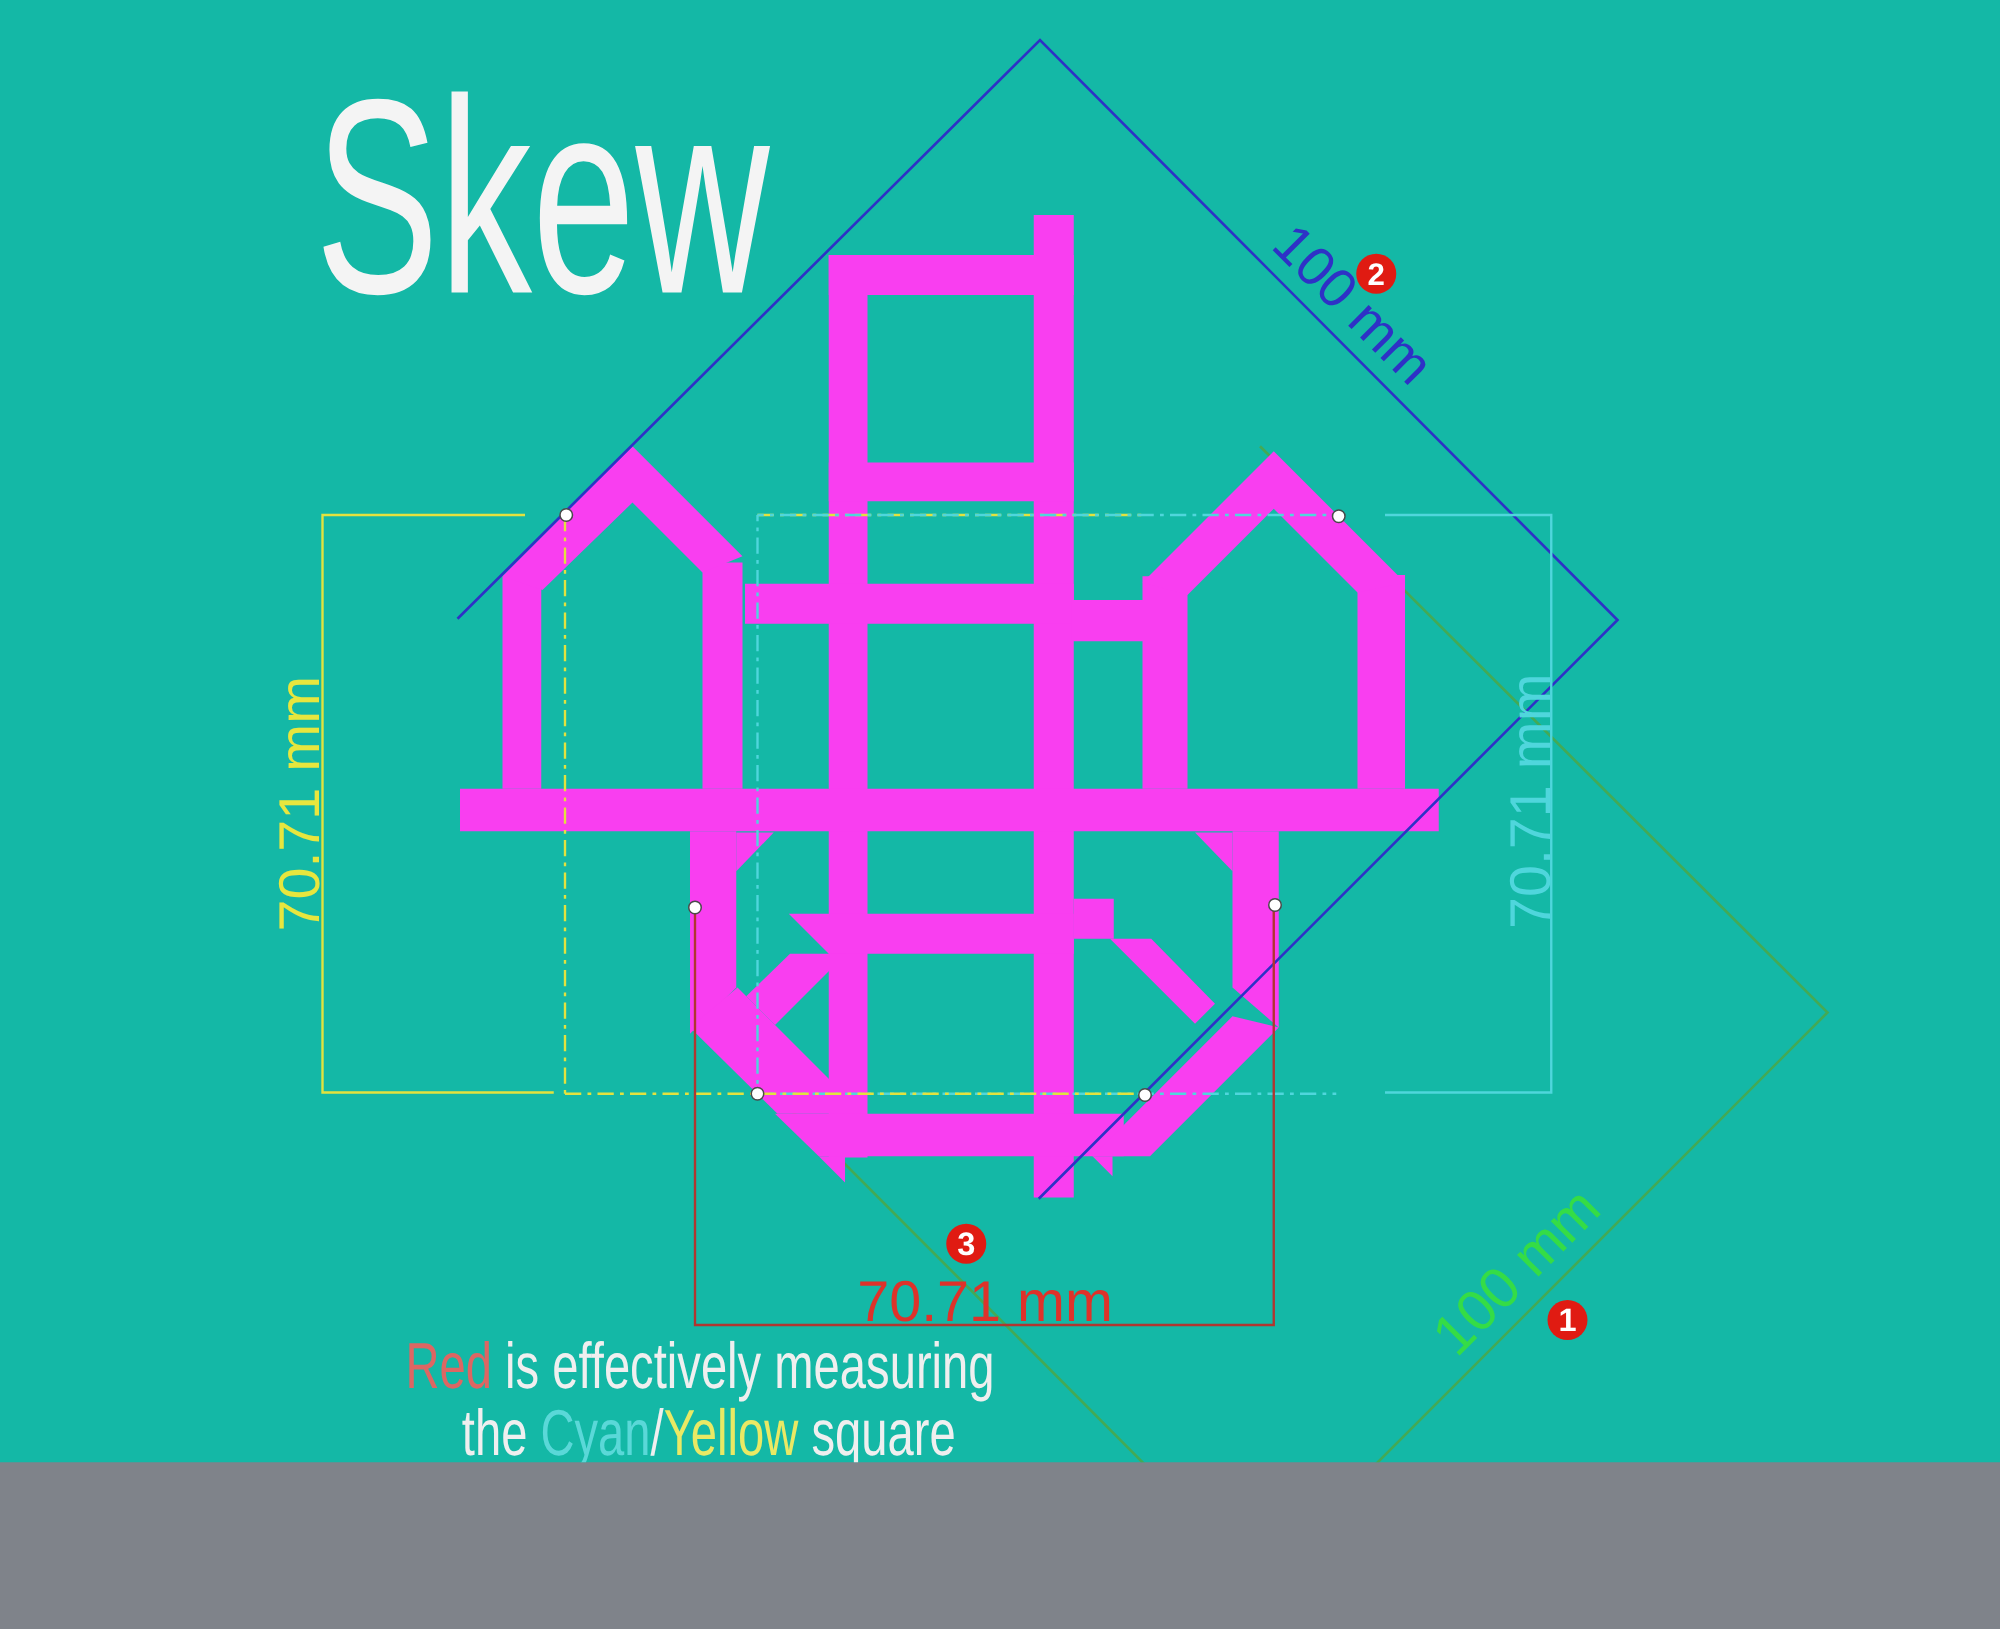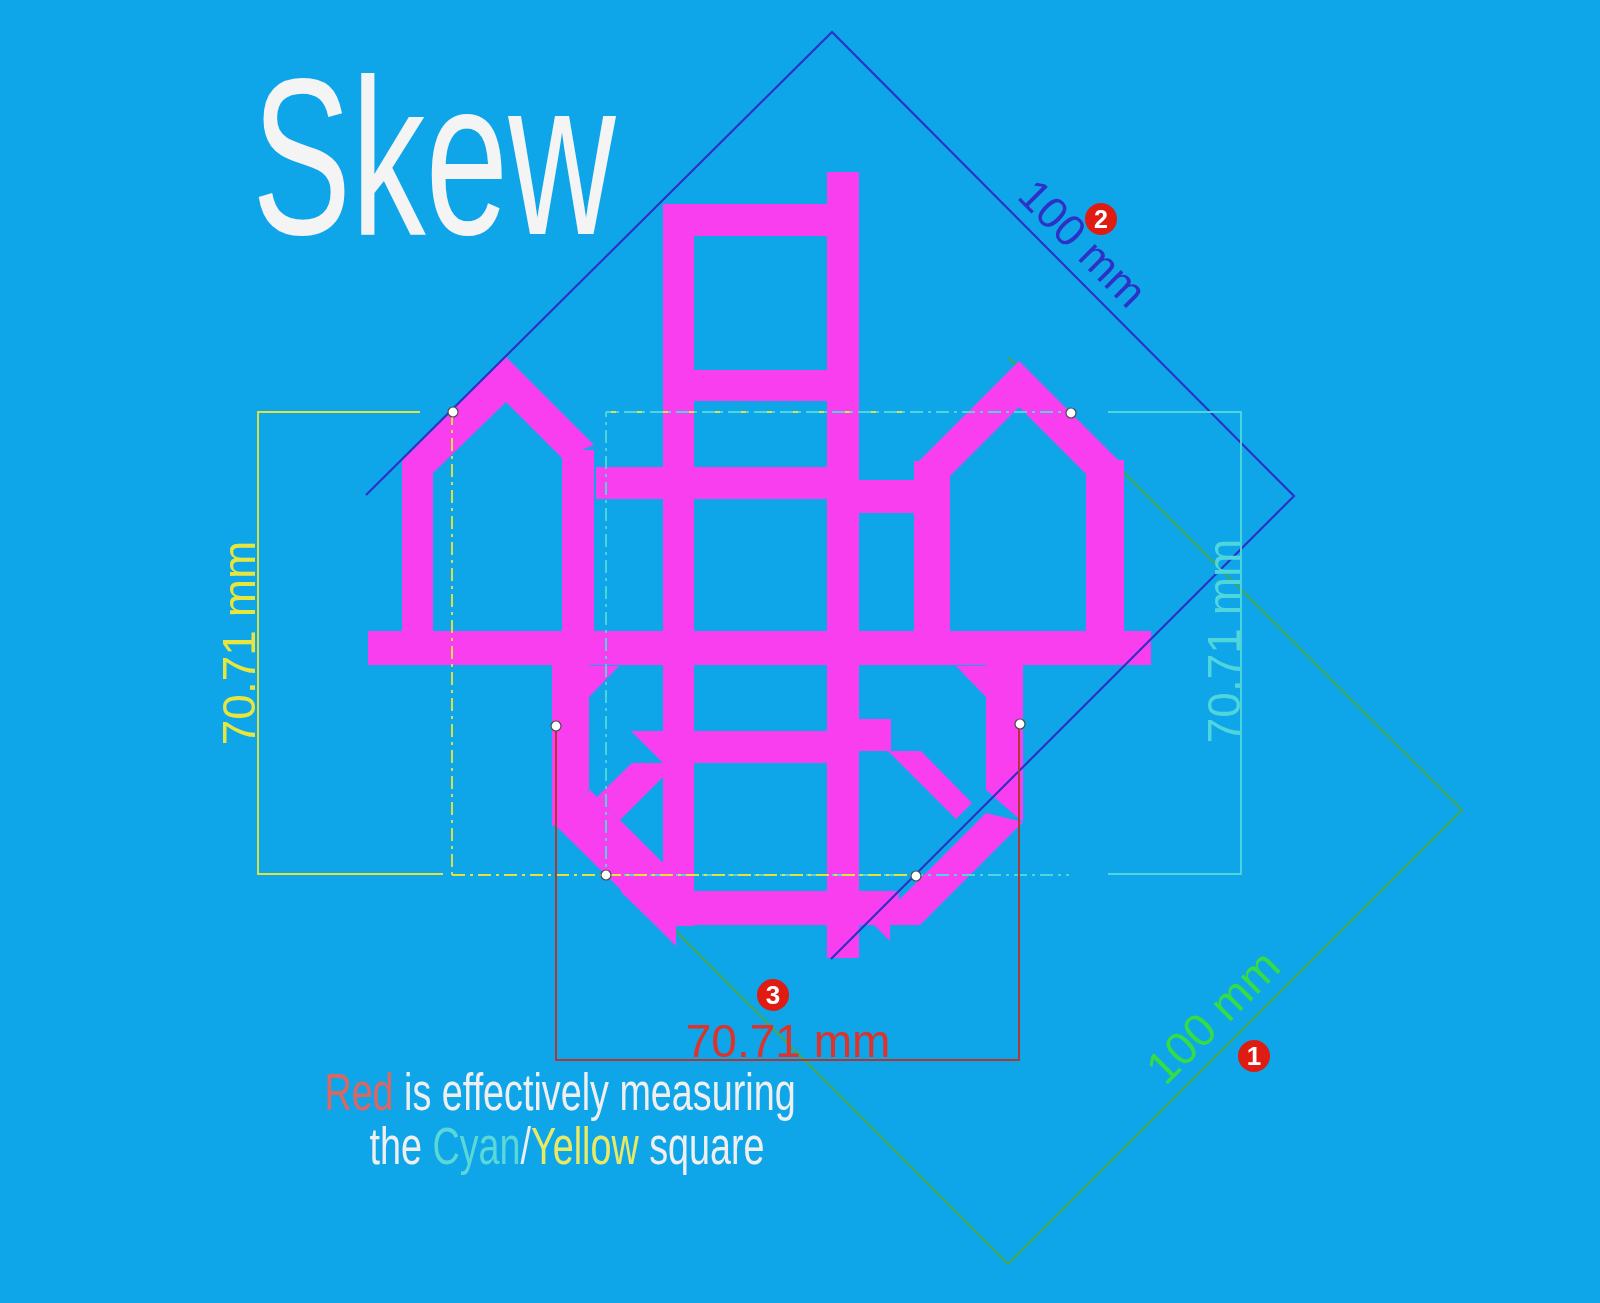--- a/index.html
+++ b/index.html
@@ -1,16 +1,16 @@
 <!DOCTYPE html>
 <html><head>
 <meta charset="utf-8">
 <style>
   html,body{margin:0;padding:0;background:#7f838a;}
-  #stage{position:relative;width:1600px;height:1303px;background:#0ea5e9;overflow:hidden;
+  #stage{position:relative;width:1600px;height:1170px;background:#14b8a6;overflow:hidden;
          font-family:"Liberation Sans",sans-serif;text-align:center;}
   svg{position:absolute;left:0;top:0;}
 </style>
 </head>
 <body>
 
 <div id="stage">
 <svg width="1600" height="1303" viewBox="0 0 1600 1303">
 
   <polyline points="1008,357 1462,810 1008,1264 555,810" fill="none" stroke="#43aa55" stroke-width="2.1"></polyline>

